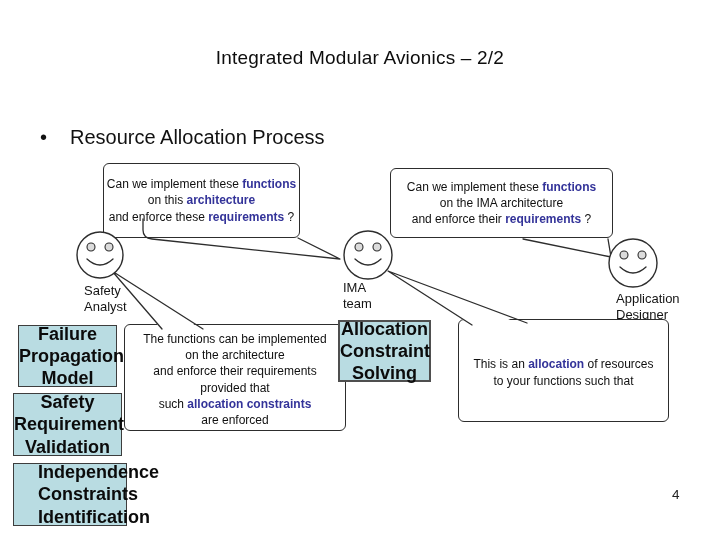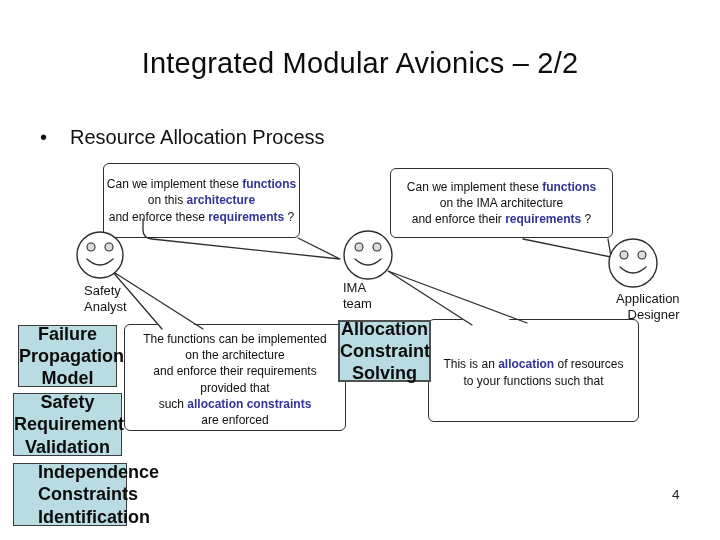--- a/index.html
+++ b/index.html
@@ -2,54 +2,54 @@
 <html style="--accent: #333399; --boxfill: #b9dce2;"><head>
 <meta charset="utf-8">
 <style>
   html,body { margin:0; padding:0; background:#888; }
   .slide {
     position:relative; width:720px; height:540px; background:#ffffff;
     font-family:"Liberation Sans", sans-serif; overflow:hidden; margin:0 auto;
   }
   .title {
     position:absolute; top:47px; left:0; right:0; text-align:center;
-    font-size:29px; font-weight:400; color:#0d0d0d; letter-spacing:0.2px;
+    font-size:19px; font-weight:400; color:#0d0d0d; letter-spacing:0.2px;
   }
   .bullet-row { position:absolute; top:126px; left:40px; display:flex; align-items:flex-start; }
   .bullet-dot { font-size:20px; color:#111; width:30px; }
   .bullet-text { font-size:20px; color:#111;text-align:right; }
 
   .bubble {
     position:absolute; background:#fff; border:1.4px solid #2d2d2d; border-radius:6px;
     display:flex; flex-direction:column; justify-content:center; text-align:center;
     font-size:12px; color:#101010; line-height:1.34; z-index:2; box-sizing:border-box;
   }
   .bubble > div { white-space:nowrap; }
   .accent { color:var(--accent,#333399); font-weight:bold; }
 
   #bubble-question-left   { left:103px; top:163px; width:197px; height:75px; }
   #bubble-question-right  { left:390px; top:168px; width:223px; height:70px; }
   #bubble-answer-center   { left:124px; top:324px; width:222px; height:107px; padding-top:4px; }
-  #bubble-answer-right    { left:428px; top:319px; width:211px; height:103px; padding-top:4px; }
+  #bubble-answer-right    { left:458px; top:319px; width:211px; height:103px; padding-top:4px; }
 
   .pbox {
     position:absolute; background:var(--boxfill,#b9dce2); border:1px solid #3d3d3d;
     display:flex; flex-direction:column; justify-content:center; text-align:center;
     font-weight:bold; font-size:18px; line-height:1.24; color:#0b0b0b; z-index:5;
     box-sizing:border-box;
   }
   #box-failure       { left:18px;  top:325px; width:99px;  height:62px; }
   #box-safety-req    { left:13px;  top:393px; width:109px; height:63px; }
   #box-independence  { left:13px;  top:463px; width:114px; height:63px;padding-left:24px; }
   #box-allocation    { left:338px; top:320px; width:93px;  height:62px; border-width:2px; border-color:#4f4f4f; }
 
   .actor-label { position:absolute; font-size:13px; color:#141414; line-height:1.24; z-index:1; }
   #label-safety-analyst { left:84px;  top:283px; }
   #label-ima-team       { left:343px; top:280px; }
-  #label-app-designer   { left:616px; top:291px;text-align:right; }
+  #label-app-designer   { left:616px; top:291px; }
 
   .overlay { position:absolute; left:0; top:0; z-index:4; pointer-events:none; }
   .ln   { fill:none; stroke:#2d2d2d; stroke-width:1.3; stroke-linecap:round; stroke-linejoin:round; }
   .cover{ fill:#ffffff; stroke:none; }
   .face { fill:#ffffff; stroke:#2d2d2d; stroke-width:1.4; }
   .eye  { fill:#dcdcdc; stroke:#2d2d2d; stroke-width:1.1; }
 
   .page-number { position:absolute; left:672px; top:487px; font-size:13.5px; color:#222; }
 </style>
 </head>

